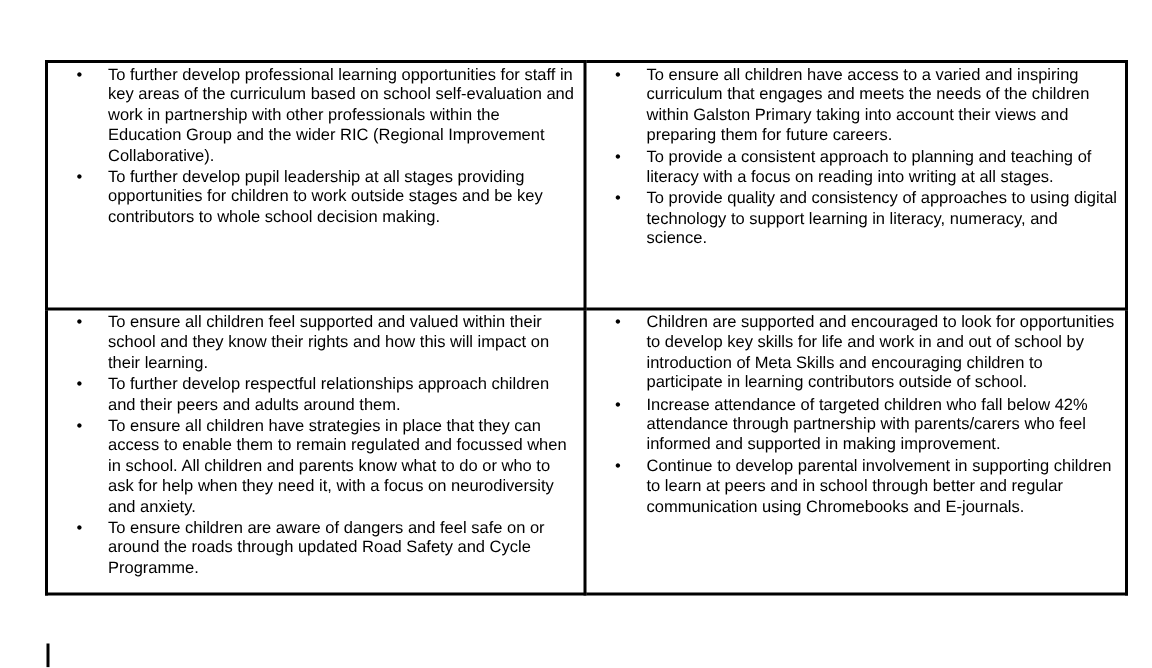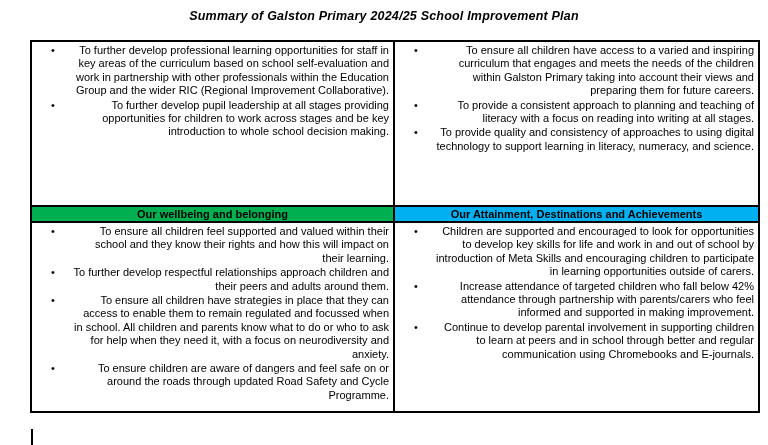--- a/index.html
+++ b/index.html
@@ -9,72 +9,67 @@
          font-size:12.5px;font-weight:bold;font-style:italic;letter-spacing:.2px;}
   table.plan{position:absolute;left:30px;top:40px;border-collapse:collapse;table-layout:fixed;}
   table.plan td{border:2px solid #000;vertical-align:top;padding:0;}
   td.col-l{width:357px;}
   td.col-r{width:359px;}
   tr.hdr td{height:14px;text-align:center;font-size:11px;font-weight:bold;line-height:14px;
             padding:0 2px;vertical-align:middle;}
   tr.body1 td{height:163px;}
   tr.body2 td{height:188px;border-radius:10px;}
   .cellpad{padding:2px 4px 2px 2px;}
-  ul.bullets{margin:0;padding:0;list-style:none;font-size:11px;line-height:13.4px;text-align:right;}
+  ul.bullets{margin:0;padding:0;list-style:none;font-size:11px;line-height:13.4px;}
   ul.bullets li{position:relative;padding-left:38px;margin:0 0 1px 0;}
   ul.bullets li::before{content:"\2022";position:absolute;left:17px;top:0;font-size:11px;}
   .table-stub{position:absolute;left:31px;top:429px;width:2px;height:16px;background:#000;}
 </style>
 </head>
 <body>
 
 <div id="page">
 
-  <div class="title">Summary of Galston Primary 2024/25 School Improvement Plan</div>
 
   <table class="plan">
     <tbody>
     <tr class="body1">
       <td class="col-l">
         <div class="cellpad">
           <ul class="bullets">
             <li>To further develop professional learning opportunities for staff in key areas of the curriculum based on school self-evaluation and work in partnership with other professionals within the Education Group and the wider RIC (Regional Improvement Collaborative).</li>
-            <li>To further develop pupil leadership at all stages providing opportunities for children to work across stages and be key introduction to whole school decision making.</li>
+            <li>To further develop pupil leadership at all stages providing opportunities for children to work outside stages and be key contributors to whole school decision making.</li>
           </ul>
         </div>
       </td>
       <td class="col-r">
         <div class="cellpad">
           <ul class="bullets">
             <li>To ensure all children have access to a varied and inspiring curriculum that engages and meets the needs of the children within Galston Primary taking into account their views and preparing them for future careers.</li>
             <li>To provide a consistent approach to planning and teaching of literacy with a focus on reading into writing at all stages.</li>
             <li>To provide quality and consistency of approaches to using digital technology to support learning in literacy, numeracy, and science.</li>
           </ul>
         </div>
       </td>
-    </tr>
-    <tr class="hdr">
-      <td class="col-l" style="background: rgb(0, 176, 80);">Our wellbeing and belonging</td>
-      <td class="col-r" style="background: rgb(0, 176, 240);">Our Attainment, Destinations and Achievements</td>
     </tr>
     <tr class="body2">
       <td class="col-l">
         <div class="cellpad">
           <ul class="bullets">
             <li>To ensure all children feel supported and valued within their school and they know their rights and how this will impact on their learning.</li>
             <li>To further develop respectful relationships approach children and their peers and adults around them.</li>
             <li>To ensure all children have strategies in place that they can access to enable them to remain regulated and focussed when in school. All children and parents know what to do or who to ask for help when they need it, with a focus on neurodiversity and anxiety.</li>
             <li>To ensure children are aware of dangers and feel safe on or around the roads through updated Road Safety and Cycle Programme.</li>
           </ul>
         </div>
       </td>
       <td class="col-r">
         <div class="cellpad">
           <ul class="bullets">
-            <li>Children are supported and encouraged to look for opportunities to develop key skills for life and work in and out of school by introduction of Meta Skills and encouraging children to participate in learning opportunities outside of carers.</li>
+            <li>Children are supported and encouraged to look for opportunities to develop key skills for life and work in and out of school by introduction of Meta Skills and encouraging children to participate in learning contributors outside of school.</li>
             <li>Increase attendance of targeted children who fall below 42% attendance through partnership with parents/carers who feel informed and supported in making improvement.</li>
             <li>Continue to develop parental involvement in supporting children to learn at peers and in school through better and regular communication using Chromebooks and E-journals.</li>
           </ul>
         </div>
       </td>
     </tr>
   </tbody>
     </table>
 
   <div class="table-stub"></div>

